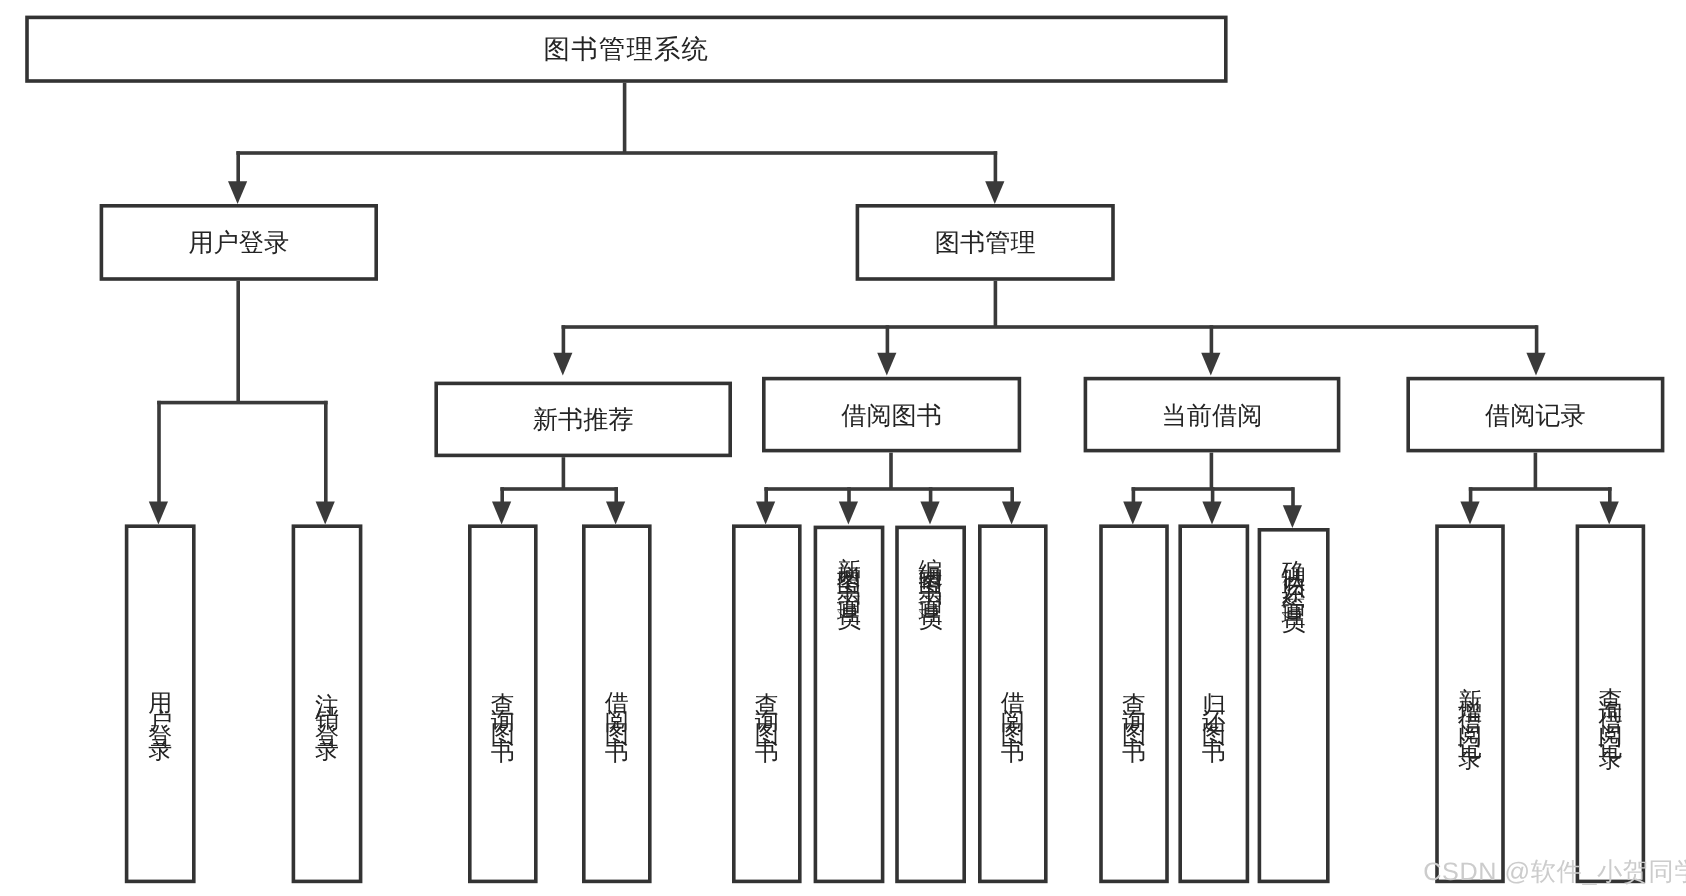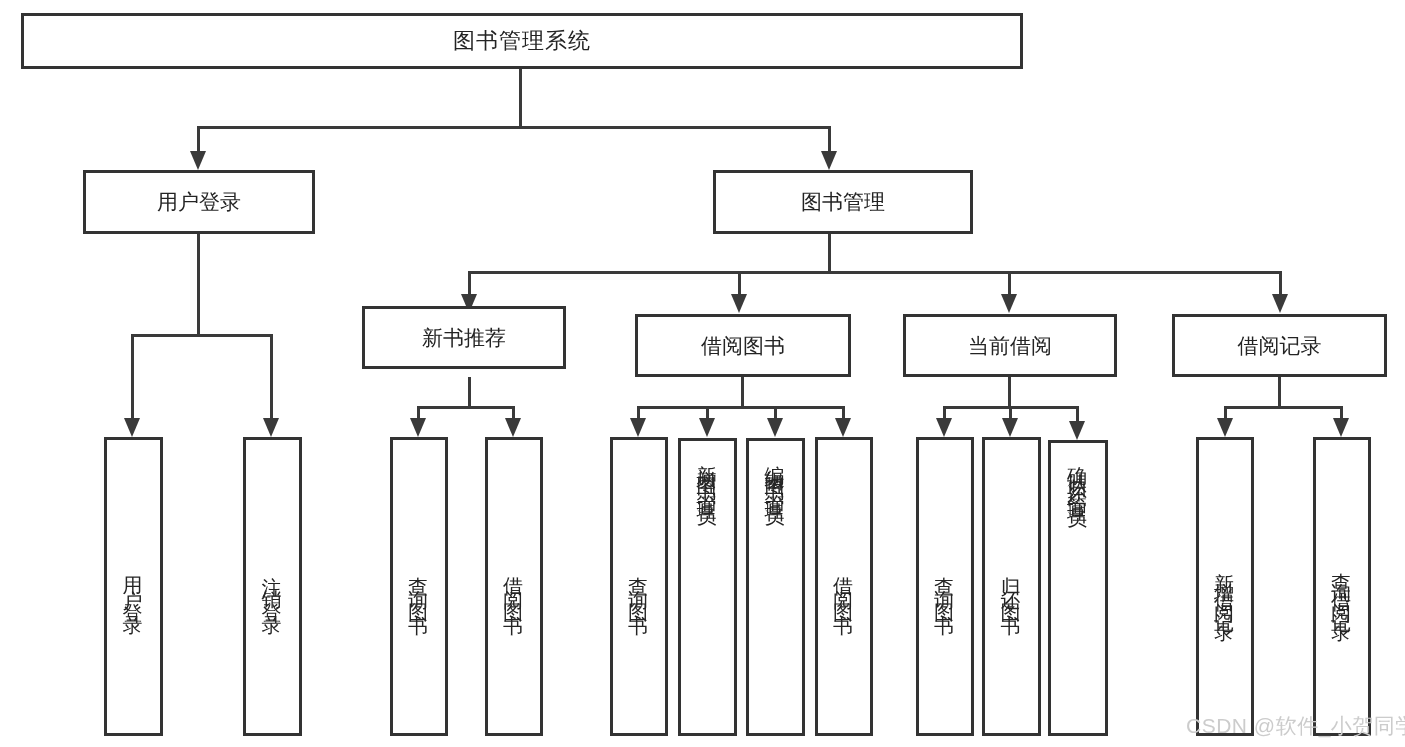--- a/index.html
+++ b/index.html
@@ -69,21 +69,21 @@
   <div class="vline" style="left:519px;top:68px;height:59px;"></div>
   <div class="hline" style="left:197px;top:126px;width:634px;"></div>
   <div class="vline" style="left:197px;top:126px;height:27px;"></div>
   <div class="arrow" style="left:190px;top:151px;"></div>
   <div class="vline" style="left:828px;top:126px;height:27px;"></div>
   <div class="arrow" style="left:821px;top:151px;"></div>
 
   <div class="box h-label" style="left:83px;top:170px;width:232px;height:64px;">
     <span>用户登录</span>
   </div>
-  <div class="box h-label" style="left:713px;top:170px;width:260px;height:64px;">
+  <div class="box h-label" style="left:713px;top:170px;width:216px;height:64px;">
     <span>图书管理</span>
   </div>
 
   <div class="vline" style="left:197px;top:234px;height:101px;"></div>
   <div class="hline" style="left:131px;top:334px;width:142px;"></div>
   <div class="vline" style="left:131px;top:334px;height:85px;"></div>
   <div class="arrow" style="left:124px;top:418px;"></div>
   <div class="vline" style="left:270px;top:334px;height:85px;"></div>
   <div class="arrow" style="left:263px;top:418px;"></div>
 
@@ -91,21 +91,21 @@
   <div class="hline" style="left:468px;top:271px;width:813px;"></div>
   <div class="vline" style="left:468px;top:271px;height:25px;"></div>
   <div class="arrow" style="left:461px;top:294px;"></div>
   <div class="vline" style="left:738px;top:271px;height:25px;"></div>
   <div class="arrow" style="left:731px;top:294px;"></div>
   <div class="vline" style="left:1008px;top:271px;height:25px;"></div>
   <div class="arrow" style="left:1001px;top:294px;"></div>
   <div class="vline" style="left:1279px;top:271px;height:25px;"></div>
   <div class="arrow" style="left:1272px;top:294px;"></div>
 
-  <div class="box h-label" style="left:362px;top:306px;width:204px;height:63px;">
+  <div class="box h-label" style="left:362px;top:318px;width:248px;height:63px;">
     <span>新书推荐</span>
   </div>
   <div class="box h-label" style="left:635px;top:314px;width:216px;height:63px;">
     <span>借阅图书</span>
   </div>
   <div class="box h-label" style="left:1172px;top:314px;width:215px;height:63px;">
     <span>借阅记录</span>
   </div>
   <div class="box h-label" style="left:903px;top:314px;width:214px;height:63px;">
     <span>当前借阅</span>

